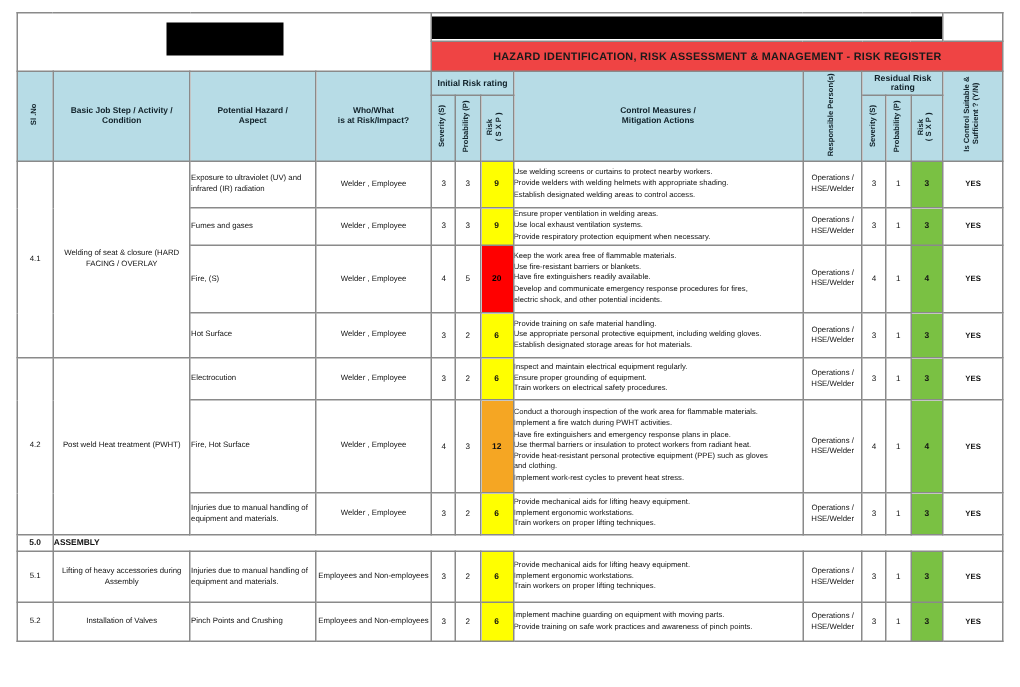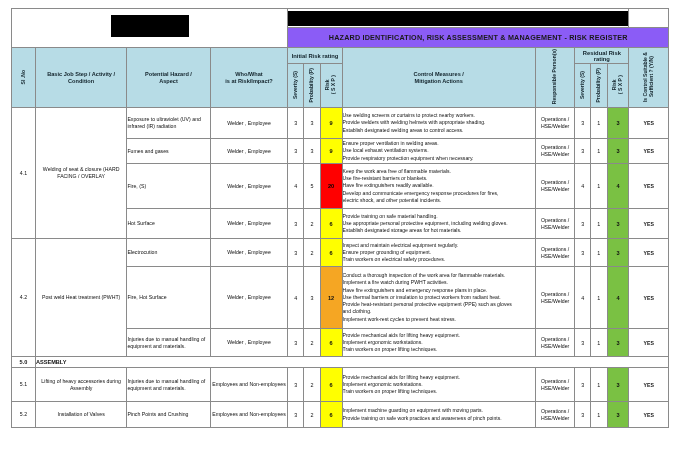--- a/index.html
+++ b/index.html
@@ -27,21 +27,21 @@
   
   .logo-cell{height:37px;background:#fff;text-align:center;}
   .redact{background:#000;display:inline-block;}
   .redact-logo{width:78px;height:22px;}
   .title-top{height:18px;background:#fff;padding:0;}
   .redact-title{display:block;height:15px;margin:1px 0 0 0;background:#000;}
   .blank-right{background:#fff;}
   .title-main{
     height:19px;text-align:center;
     font-size:7.2px;font-weight:bold;letter-spacing:.2px;
-    color:#1a1a1a;background:#8b5cf6;
+    color:#1a1a1a;background:#ef4444;
   }
 
   
   .hdr{background:#b7dce6;text-align:center;font-size:5.6px;font-weight:bold;color:#11222a;}
   .hdr-grp{height:15px;font-size:5.8px;}
   .hdr-tall{height:58px;}
   .vert{
     writing-mode:vertical-rl;transform:rotate(180deg);
     display:inline-block;line-height:1.15;white-space:pre-line;
     font-size:5.1px;font-weight:bold;

